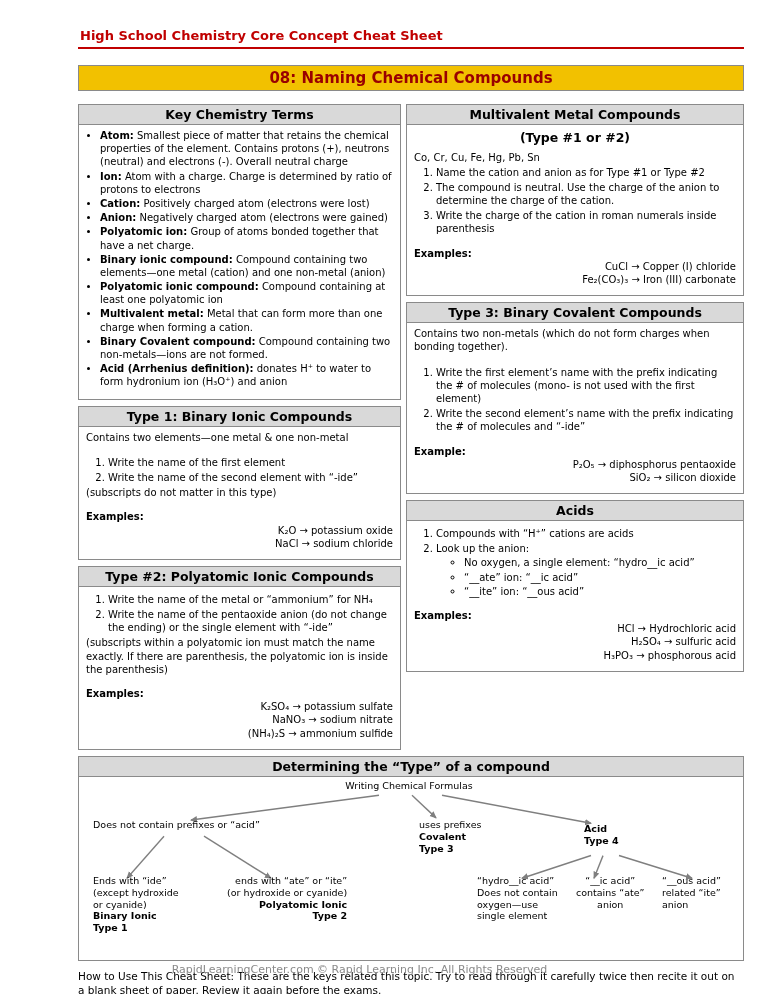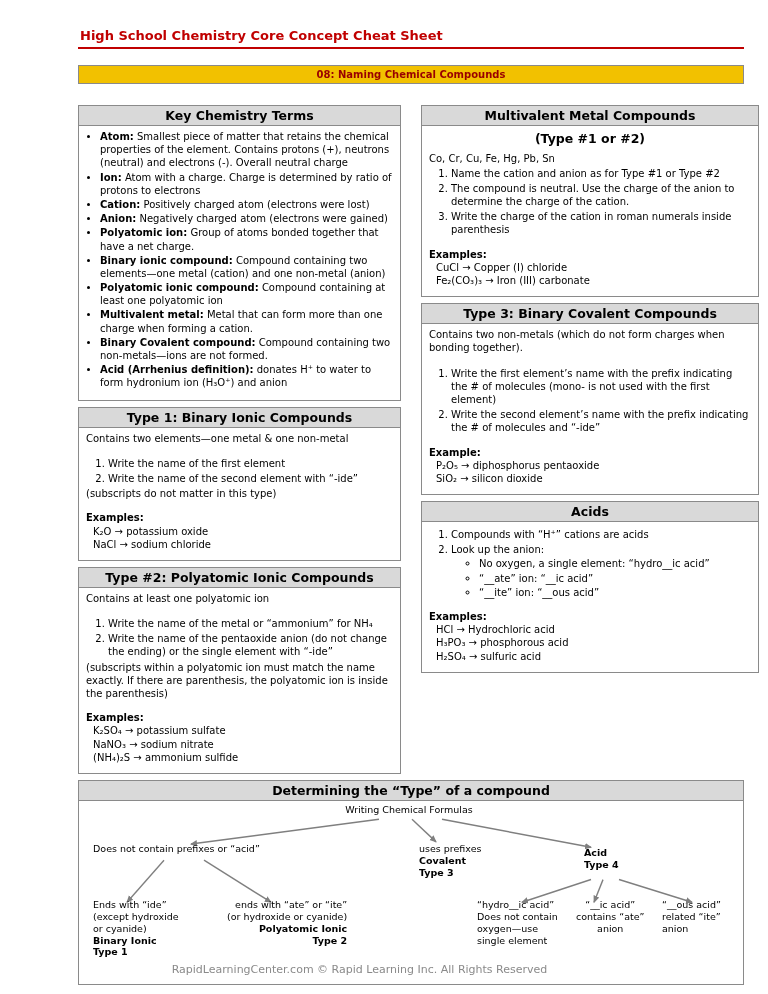--- a/index.html
+++ b/index.html
@@ -5,44 +5,44 @@
   html,body{margin:0;padding:0;}
   body{
     width:768px;height:994px;background:#ffffff;position:relative;overflow:hidden;
     font-family:"DejaVu Sans","Liberation Sans",sans-serif;color:#000;
   }
   .sheet{width:666px;margin:28px 24px 0 78px;}
   .header-title{font-size:13px;font-weight:bold;color:#C00000;margin:0 0 4px 2px;}
   .header-rule{border-bottom:2.5px solid #C00000;margin-bottom:16px;}
   .banner{
     background:#F2C100;border:1px solid #8a8a8a;text-align:center;
-    font-size:10px;font-weight:bold;color:#990000;padding:3px 0;margin-bottom:21px;
-  }
-  .cols{display:flex;gap:20px;align-items:flex-start;}
+    font-size:15px;font-weight:bold;color:#990000;padding:3px 0;margin-bottom:13px;
+  }
+  .cols{display:flex;gap:5px;align-items:flex-start;}
   .col-left{width:323px;flex:none;}
   .col-right{width:338px;flex:none;}
   .box{border:1px solid #8a8a8a;margin-bottom:6px;background:#fff;}
   .box-header{
     background:#D9D9D9;border-bottom:1px solid #8a8a8a;text-align:center;
     font-weight:bold;font-size:12.5px;padding:2px 2px;
   }
   .box-body{padding:4px 7px 9px 7px;font-size:10px;line-height:1.32;}
   .subtitle{text-align:center;font-weight:bold;font-size:12.5px;margin:1px 0 4px 0;}
   ul.bullets{margin:0;padding-left:14px;list-style:disc;}
   ul.bullets li{margin:0 0 1px 0;}
   ol.steps{margin:2px 0 0 0;padding-left:22px;}
   ol.steps li{margin:0 0 2px 0;}
   ul.circle{list-style:circle;margin:1px 0 0 0;padding-left:28px;}
   ul.circle li{margin:0 0 1px 0;}
   .intro{margin:0 0 12px 0;}
   .intro-tight{margin:0 0 2px 0;}
   .note{margin:0;}
   .examples{margin-top:11px;}
   .ex-label{font-weight:bold;}
-  .ex-line{padding-left:7px;}
+  .ex-line{padding-left:7px;text-align:right;}
   
   .flow{position:relative;height:170px;font-size:9.5px;line-height:1.25;}
   .flow .node{position:absolute;}
   .flow .fb{font-weight:bold;}
   .flow svg{position:absolute;left:0;top:0;width:100%;height:100%;}
   .n-root{left:240px;top:3px;width:180px;text-align:center;}
   .n-noprefix{left:14px;top:42px;}
   .n-covalent{left:340px;top:42px;}
   .n-acid{left:505px;top:46px;}
   .n-binary{left:14px;top:98px;}
@@ -103,21 +103,20 @@
             <div class="ex-label">Examples:</div>
             <div class="ex-line">K₂O → potassium oxide</div>
             <div class="ex-line">NaCl → sodium chloride</div>
           </div>
         </div>
       </section>
 
       <section class="box">
         <div class="box-header">Type #2: Polyatomic Ionic Compounds</div>
         <div class="box-body">
-          <p class="intro">Contains at least one polyatomic ion</p>
           <ol class="steps">
             <li>Write the name of the metal or “ammonium” for NH₄</li>
             <li>Write the name of the pentaoxide anion (do not change the ending) or the single element with “-ide”</li>
           </ol>
           <p class="note">(subscripts within a polyatomic ion must match the name exactly.  If there are parenthesis, the polyatomic ion is inside the parenthesis)</p>
           <div class="examples">
             <div class="ex-label">Examples:</div>
             <div class="ex-line">K₂SO₄ → potassium sulfate</div>
             <div class="ex-line">NaNO₃ → sodium nitrate</div>
             <div class="ex-line">(NH₄)₂S → ammonium sulfide</div>
@@ -173,22 +172,22 @@
               <ul class="circle">
                 <li>No oxygen, a single element: “hydro__ic acid”</li>
                 <li>“__ate” ion: “__ic acid”</li>
                 <li>“__ite” ion: “__ous acid”</li>
               </ul>
             </li>
           </ol>
           <div class="examples">
             <div class="ex-label">Examples:</div>
             <div class="ex-line">HCl → Hydrochloric acid</div>
+            <div class="ex-line">H₂SO₄ → sulfuric acid</div>
             <div class="ex-line">H₃PO₃ → phosphorous acid</div>
-            <div class="ex-line">H₂SO₄ → sulfuric acid</div>
           </div>
         </div>
       </section>
 
     </div>
   </div>
 
   <section class="box">
     <div class="box-header">Determining the “Type” of a compound</div>
     <div class="box-body flow">

